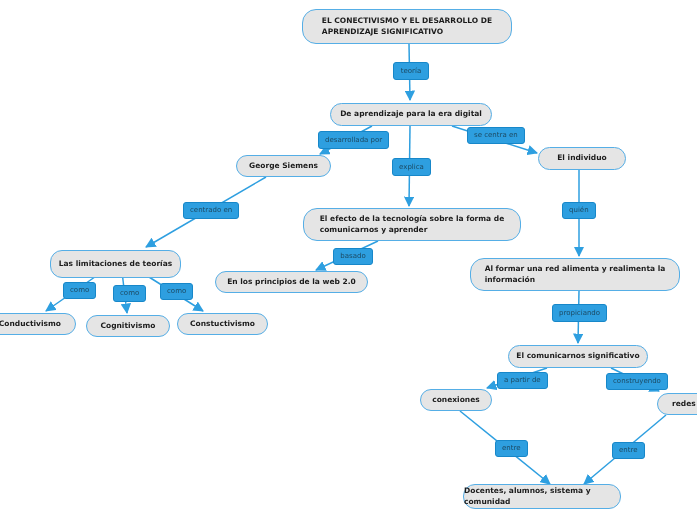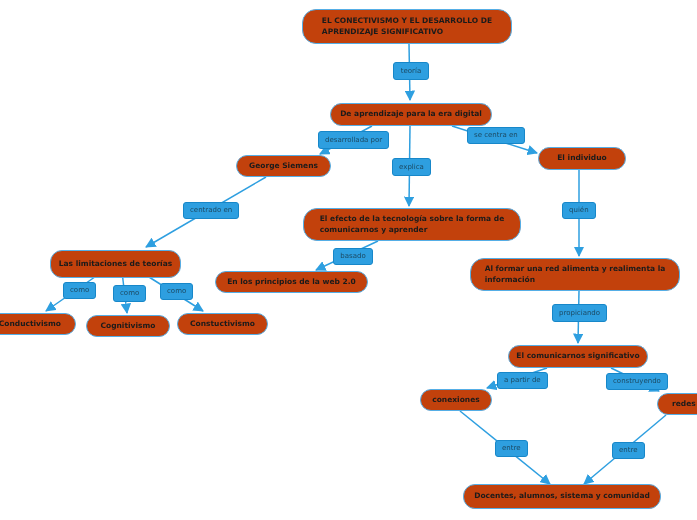--- a/index.html
+++ b/index.html
@@ -8,21 +8,21 @@
     width:697px;height:520px;
     overflow:hidden;
     background:#ffffff;
     font-family:"DejaVu Sans","Liberation Sans",sans-serif;
   }
   #edges{position:absolute;left:0;top:0;z-index:1;}
   .node{
     position:absolute;
     z-index:2;
     display:flex;align-items:center;justify-content:center;
-    background:#c2410c;
+    background:#e5e5e5;
     border:1.5px solid #55aee6;
     border-radius:12px;
     box-sizing:border-box;
     font-size:7.5px;font-weight:bold;color:#1b1b1b;
     line-height:1.45;
   }
   .node span{white-space:pre-line;text-align:left;}
   .node.leftpad{justify-content:flex-start;}
   .lbl{
     position:absolute;
@@ -120,21 +120,21 @@
   </div>
 
   <div class="node" style="left:420px;top:389px;width:72px;height:22px;">
     <span>conexiones</span>
   </div>
 
   <div class="node leftpad" style="left:657px;top:393px;width:64px;height:22px;padding-left:14px;">
     <span>redes</span>
   </div>
 
-  <div class="node" style="left:463px;top:484px;width:198px;height:25px;">
+  <div class="node" style="left:463px;top:484px;width:158px;height:25px;">
     <span>Docentes, alumnos, sistema y comunidad</span>
   </div>
 
   <div class="lbl" style="left:393px;top:62px;min-width:36px;height:18px;">teoría</div>
 
   <div class="lbl" style="left:318px;top:131px;height:18px;">desarrollada por</div>
 
   <div class="lbl" style="left:467px;top:127px;height:17px;">se centra en</div>
 
   <div class="lbl" style="left:392px;top:158px;min-width:39px;height:18px;">explica</div>

